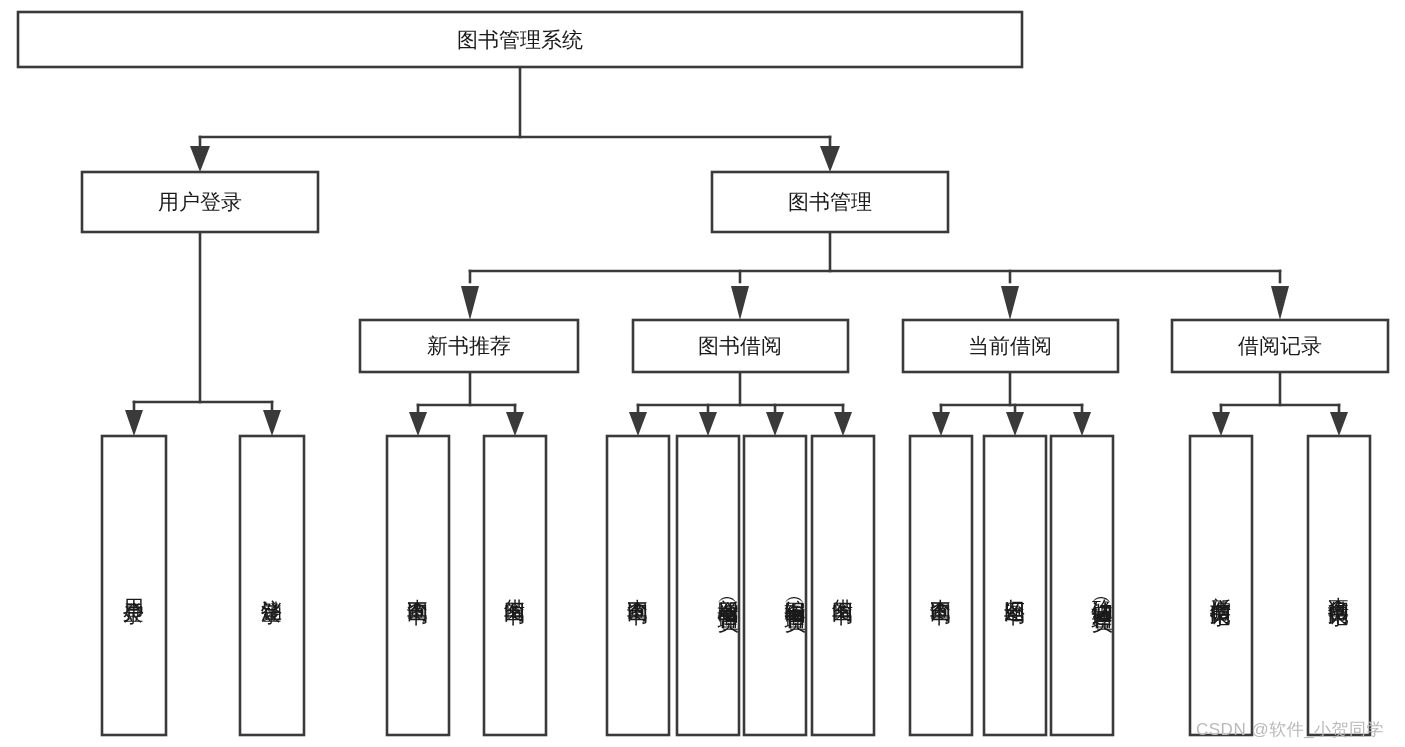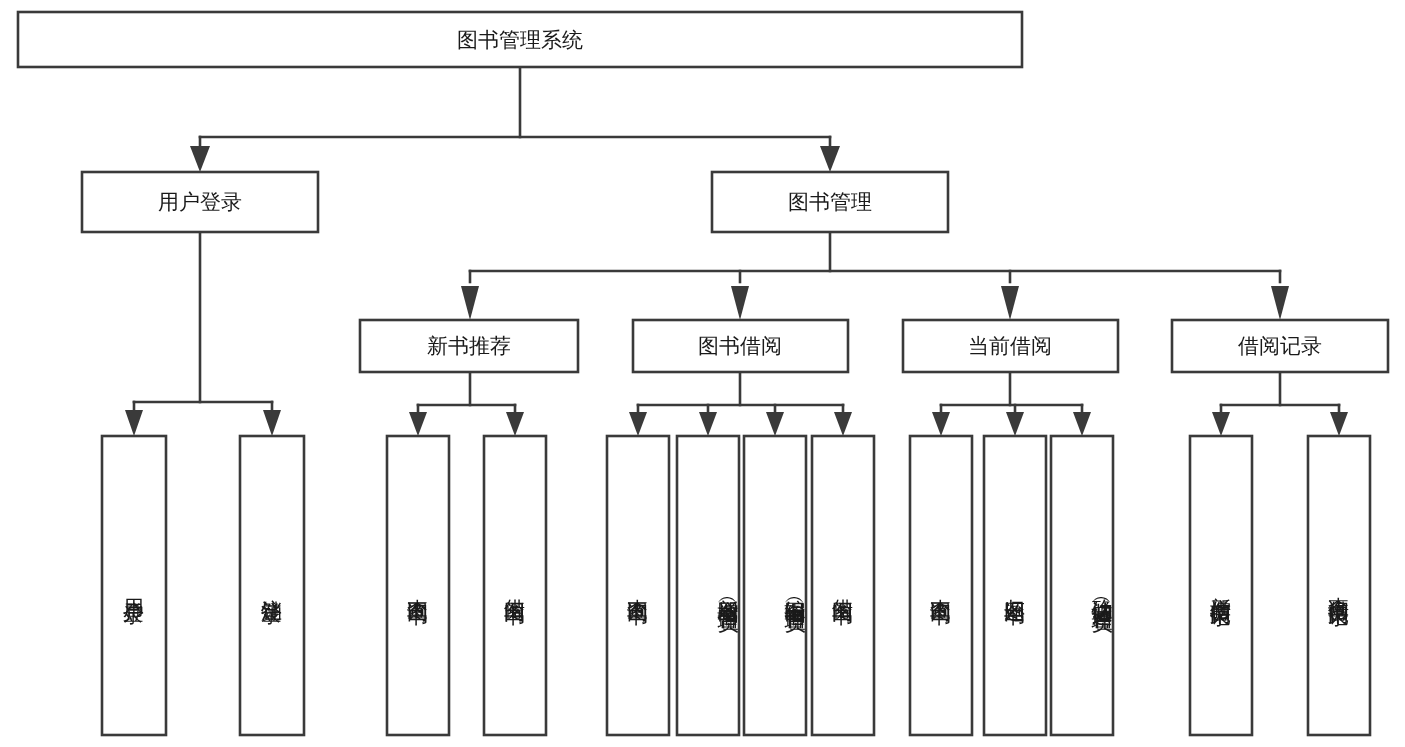--- a/index.html
+++ b/index.html
@@ -194,14 +194,15 @@
   <div class="node-label-v" style="left:607px; top:436px; width:62px; height:299px;">查询图书</div>
   <div class="node-label-v" style="left:677px; top:436px; width:62px; height:299px; align-items:flex-start; padding-top:10px; box-sizing:border-box;">新增图书（管理员）</div>
   <div class="node-label-v" style="left:744px; top:436px; width:62px; height:299px; align-items:flex-start; padding-top:10px; box-sizing:border-box;">编辑图书（管理员）</div>
   <div class="node-label-v" style="left:812px; top:436px; width:62px; height:299px;">借阅图书</div>
   <div class="node-label-v" style="left:910px; top:436px; width:62px; height:299px;">查询图书</div>
   <div class="node-label-v" style="left:984px; top:436px; width:62px; height:299px;">归还图书</div>
   <div class="node-label-v" style="left:1051px; top:436px; width:62px; height:299px; align-items:flex-start; padding-top:10px; box-sizing:border-box;">确认归还（管理员）</div>
   <div class="node-label-v" style="left:1190px; top:436px; width:62px; height:299px;">新增借阅记录</div>
   <div class="node-label-v" style="left:1308px; top:436px; width:62px; height:299px;">查询借阅记录</div>
 
+  <div class="watermark" style="left:1196px; top:718px;">CSDN @软件_小贺同学</div>
 
 </div>
 
 </body></html>

